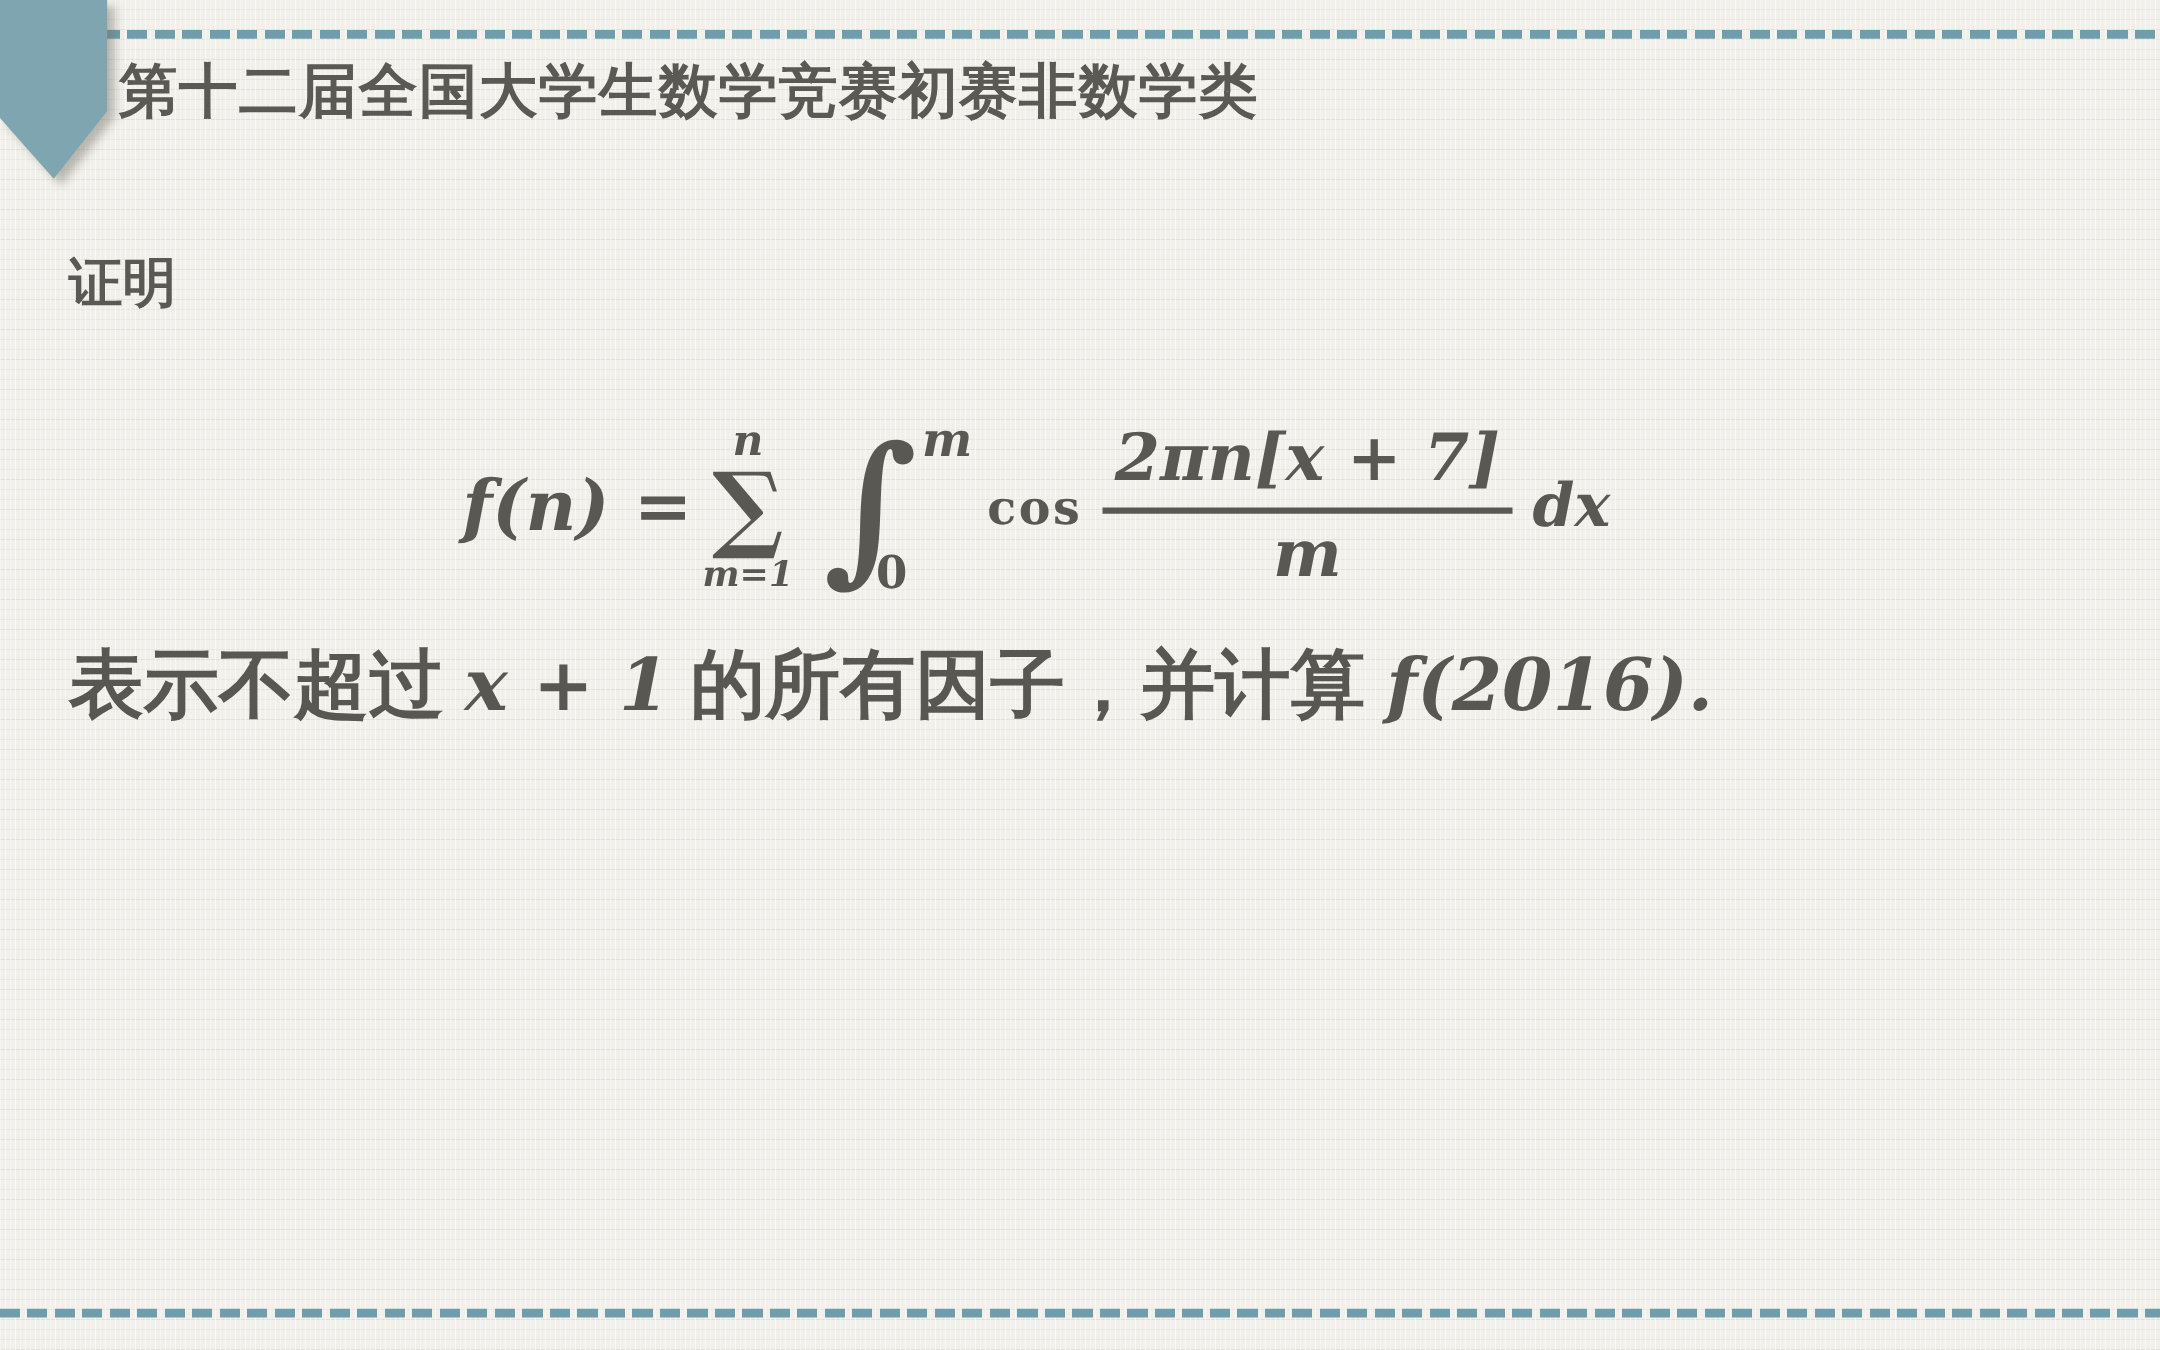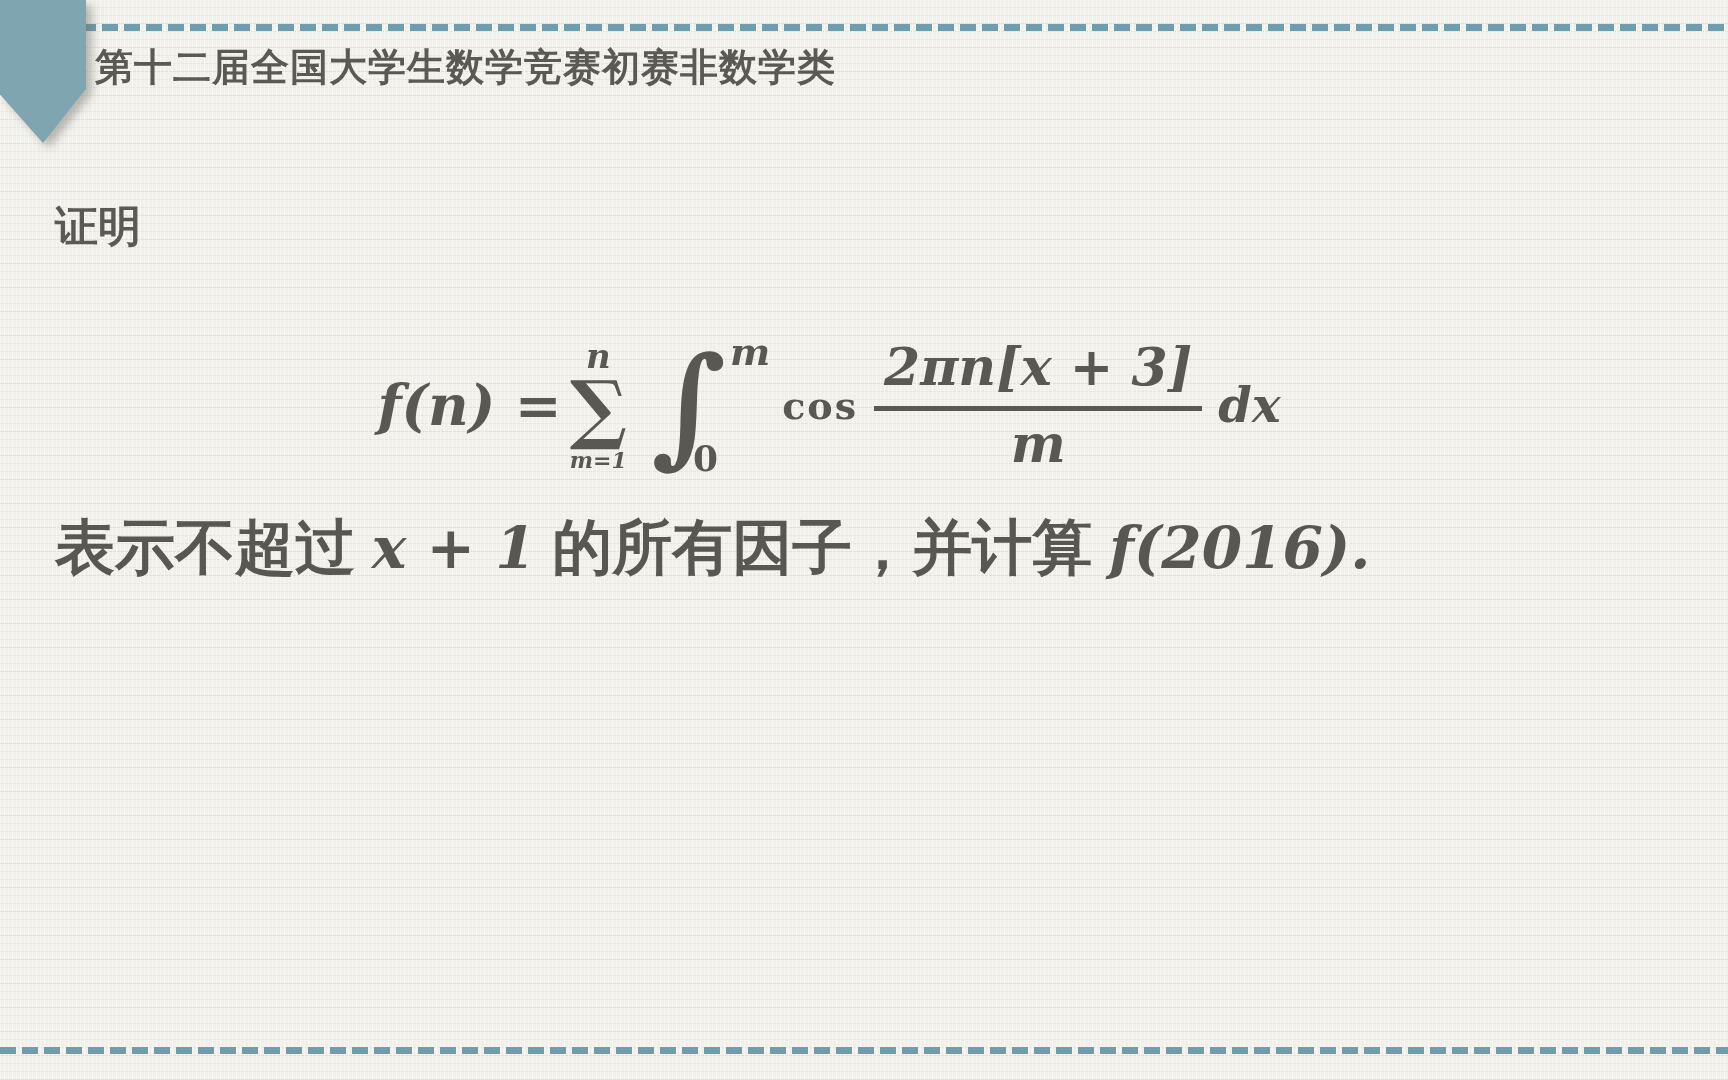--- a/index.html
+++ b/index.html
@@ -25,41 +25,41 @@
   .dash-bottom { top:1047px; left:0; right:0; }
 
   .ribbon-wrap { position:absolute; left:0; top:0; filter:drop-shadow(6px 5px 4px rgba(110,108,100,0.45)); }
   .ribbon {
     width:86px; height:143px; background:#7fa5b1;
     clip-path:polygon(0 0, 100% 0, 100% 62%, 50% 100%, 0 66%);
   }
 
   .header-title {
     position:absolute; left:95px; top:42px;
-    font-size:38px; font-weight:700; letter-spacing:1px; color:#5b5954;
+    font-size:47px; font-weight:700; letter-spacing:1px; color:#5b5954;
   }
 
   .proof-heading {
     position:absolute; left:55px; top:198px;
     font-size:43px; font-weight:700; color:#5b5954;
   }
 
   
   .formula {
     position:absolute; left:0; right:70px; top:300px; height:210px;
     display:flex; justify-content:center; align-items:center;
     font-family:"DejaVu Serif", serif; font-weight:700; color:#5a5853;
   }
   .m-it { font-style:italic; }
   .f-lhs { font-size:56px; margin-right:8px; }
 
   .sum { display:inline-flex; flex-direction:column; align-items:center; margin-right:18px; }
   .sum-top { font-size:34px; font-style:italic; line-height:1; }
   .sum-sigma { font-size:76px; line-height:0.95; font-style:normal; }
-  .sum-bot { font-size:22px; font-style:italic; line-height:1; margin-top:4px; }
+  .sum-bot { font-size:28px; font-style:italic; line-height:1; margin-top:4px; }
 
   .integral { position:relative; display:inline-block; margin:0 56px 0 6px; }
   .int-glyph { font-size:130px; line-height:1.05; font-style:normal; display:block; }
   .int-sup { position:absolute; top:-8px; right:-44px; font-size:38px; font-style:italic; }
   .int-sub { position:absolute; bottom:-6px; left:56%; font-size:36px; font-style:normal; }
 
   .cos-fn { font-size:38px; font-style:normal; margin-right:16px; letter-spacing:2px; }
 
   .frac { display:inline-flex; flex-direction:column; align-items:center; margin-right:16px; }
   .frac-num { font-size:52px; font-style:italic; padding:0 10px 10px; border-bottom:5px solid #5a5853; line-height:1.1; }
@@ -103,21 +103,21 @@
 
     <span class="integral">
       <span class="int-glyph">∫</span>
       <span class="int-sup">m</span>
       <span class="int-sub">0</span>
     </span>
 
     <span class="cos-fn">cos</span>
 
     <span class="frac">
-      <span class="frac-num">2πn[x + 3]</span>
+      <span class="frac-num">2πn[x + 7]</span>
       <span class="frac-den">m</span>
     </span>
 
     <span class="dx-term">dx</span>
   </div>
 
   <div class="body-text">
     <div>
       <span>表示不超过 </span><span class="math-seg">x + 1</span><span> 的所有因子，并计算 </span><span class="math-seg">f(2016).</span>
     </div>

